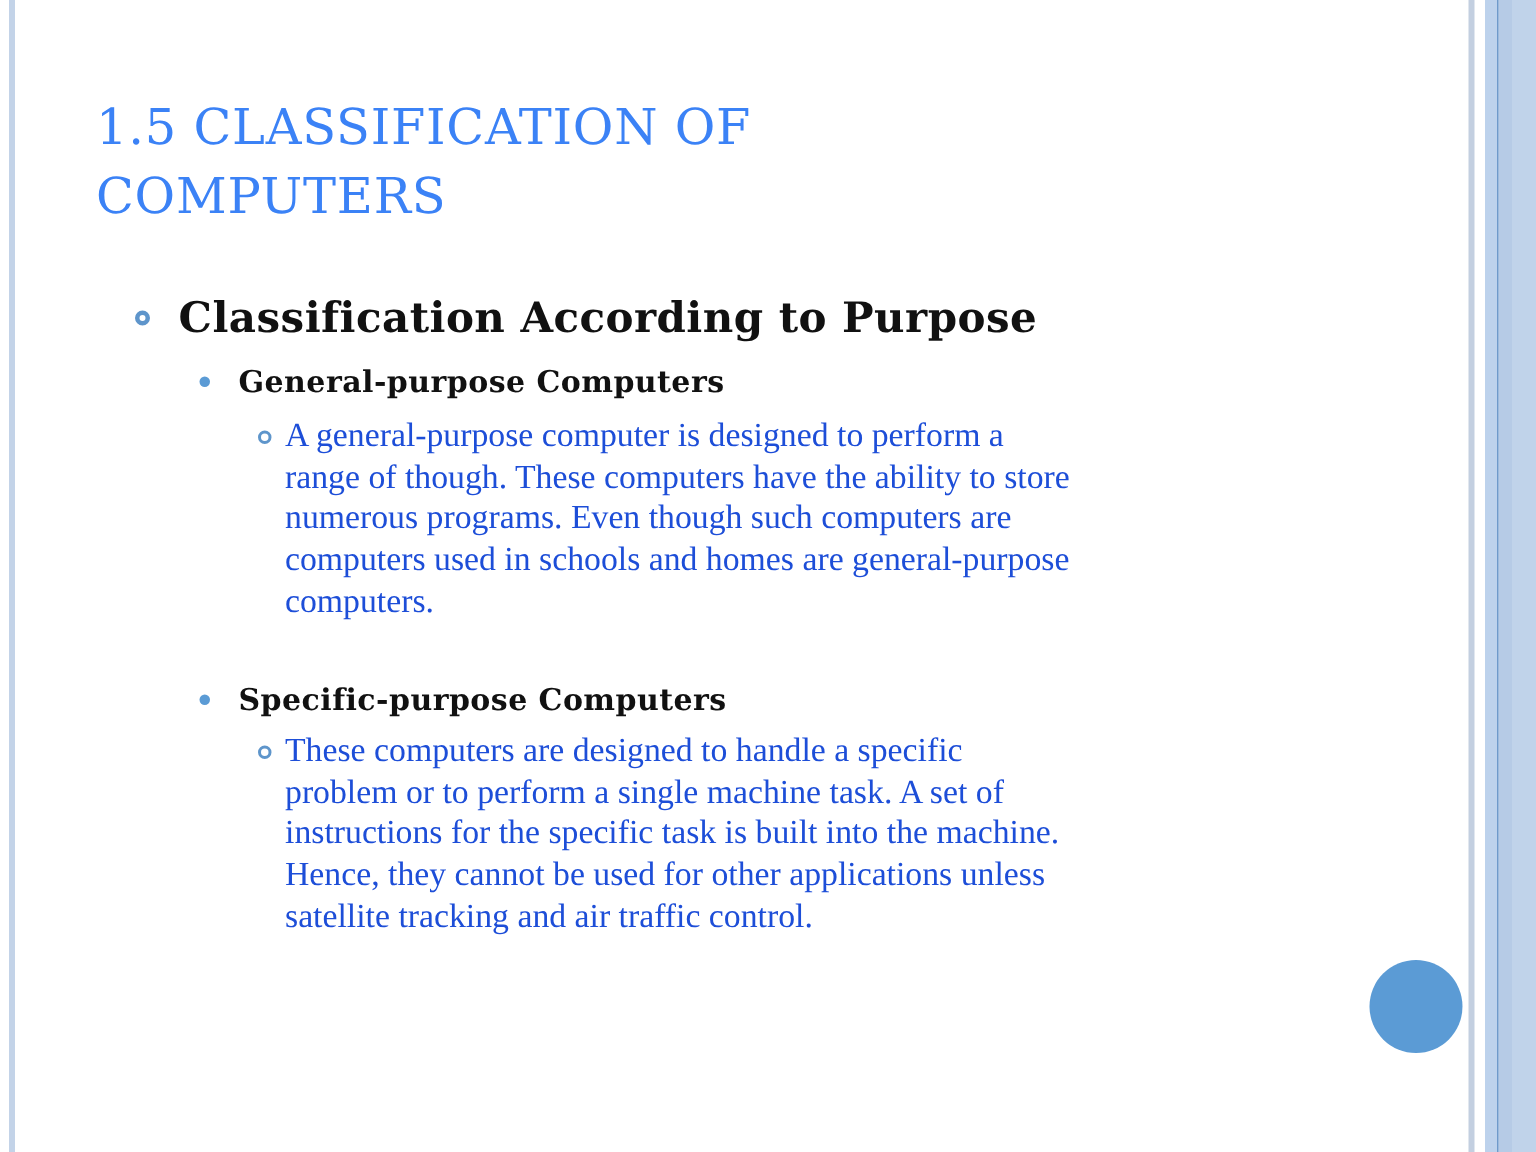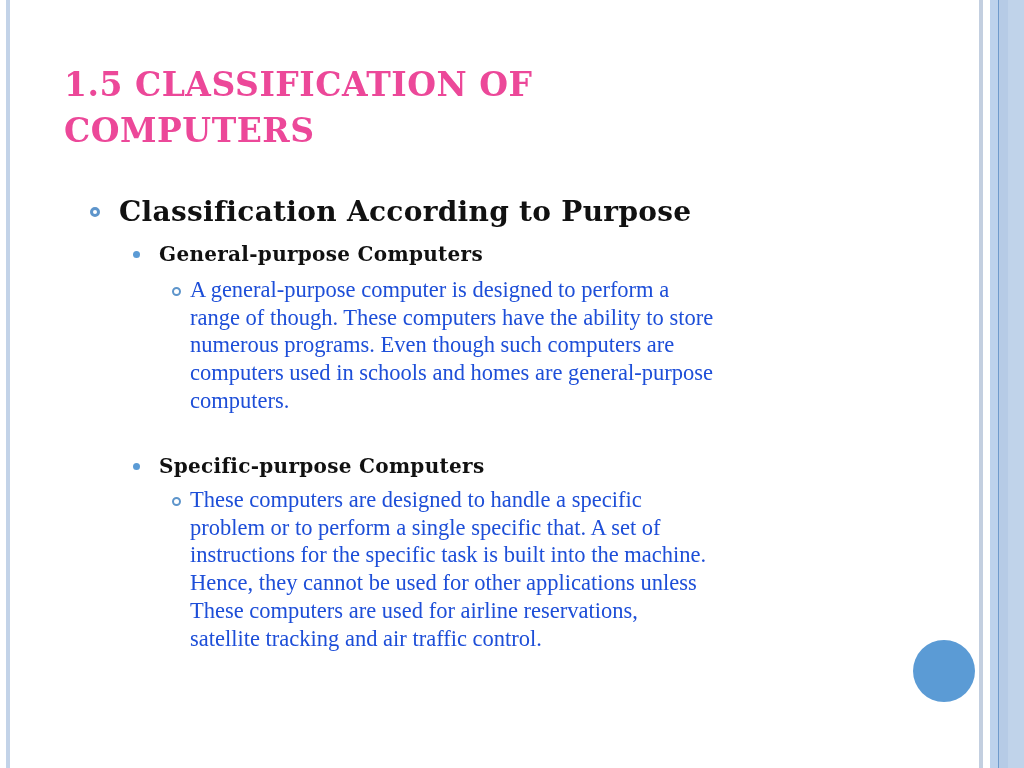--- a/index.html
+++ b/index.html
@@ -7,22 +7,22 @@
          font-family:"DejaVu Serif","Liberation Serif",serif; }
   .left-rule { position:absolute; left:6px; top:0; width:4px; height:768px; background:#c3d3e8; }
   .stripe { position:absolute; top:0; height:768px; }
   .s1 { left:979px; width:4px; background:#c3cfe0; }
   .s2 { left:990px; width:9px; background:#bdd2ec; }
   .s3 { left:998px; width:1px; background:#6f9acb; }
   .s4 { left:999px; width:9px; background:#b6cbe6; }
   .s5 { left:1008px; width:16px; background:#c0d3ea; }
   .dot { position:absolute; left:913px; top:640px; width:62px; height:62px; border-radius:50%; background:#5b9bd5; }
   .title { position:absolute; left:64px; top:62px; width:720px; margin:0;
-           font-family:"DejaVu Serif","Liberation Serif",serif; font-weight:bold;
-           color:#ec4899; font-size:33px; line-height:46px; letter-spacing:0.5px; }
+           font-family:"DejaVu Serif","Liberation Serif",serif; font-weight:normal;
+           color:#3b82f6; font-size:33px; line-height:46px; letter-spacing:0.5px; }
   .content { position:absolute; left:0; top:0; }
   .bullet-ring1 { position:absolute; width:10px; height:10px; border:3px solid #5e95cb; border-radius:50%; box-sizing:border-box; }
   .bullet-dot { position:absolute; width:7px; height:7px; background:#5b9bd5; border-radius:50%; }
   .bullet-ring3 { position:absolute; width:9px; height:9px; border:2px solid #5e95cb; border-radius:50%; box-sizing:border-box; }
   .l1 { position:absolute; left:119px; top:193px; font-size:28px; font-weight:bold; color:#111; line-height:38px; white-space:nowrap; letter-spacing:0.3px; }
   .l2 { position:absolute; left:159px; font-size:20px; font-weight:bold; color:#111; line-height:32px; white-space:nowrap; letter-spacing:0.3px; }
   .l3 { position:absolute; left:190px; width:700px; font-family:"Liberation Serif","DejaVu Serif",serif; font-size:22.5px; color:#1d4ed8; line-height:27.7px; margin:0; }
   .l3 span { display:block; white-space:nowrap; }
 </style>
 </head>
@@ -54,19 +54,18 @@
     <span>numerous programs. Even though such computers are</span>
     <span>computers used in schools and homes are general-purpose</span>
     <span>computers.</span>
   </p>
 
   <div class="bullet-dot" style="left:133px; top:463px;"></div>
   <div class="l2" style="top:450px;">Specific-purpose Computers</div>
   <div class="bullet-ring3" style="left:172px; top:497px;"></div>
   <p class="l3" style="top:486px;">
     <span>These computers are designed to handle a specific</span>
-    <span>problem or to perform a single specific that. A set of</span>
+    <span>problem or to perform a single machine task. A set of</span>
     <span>instructions for the specific task is built into the machine.</span>
     <span>Hence, they cannot be used for other applications unless</span>
-    <span>These computers are used for airline reservations,</span>
     <span>satellite tracking and air traffic control.</span>
   </p>
 </div>
 
 </body></html>

